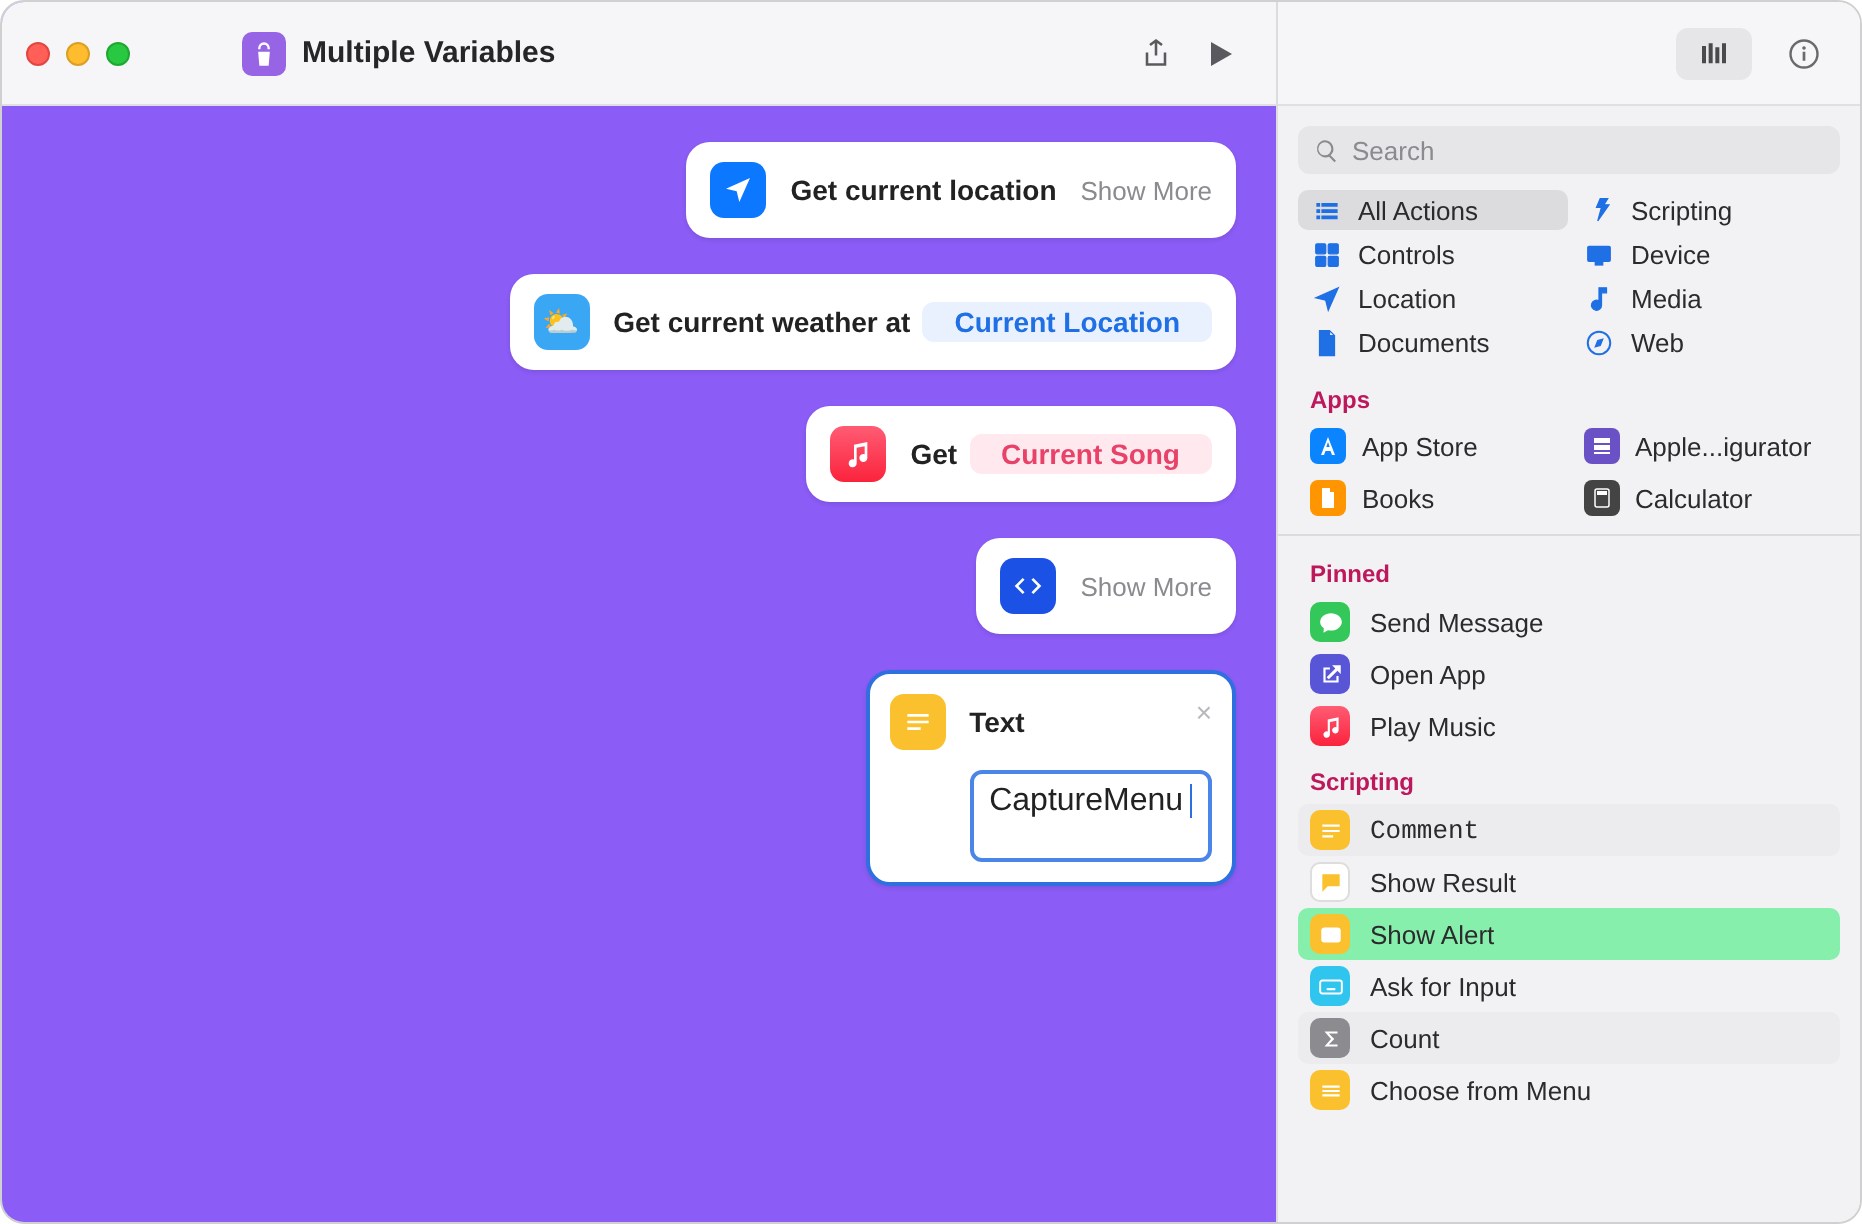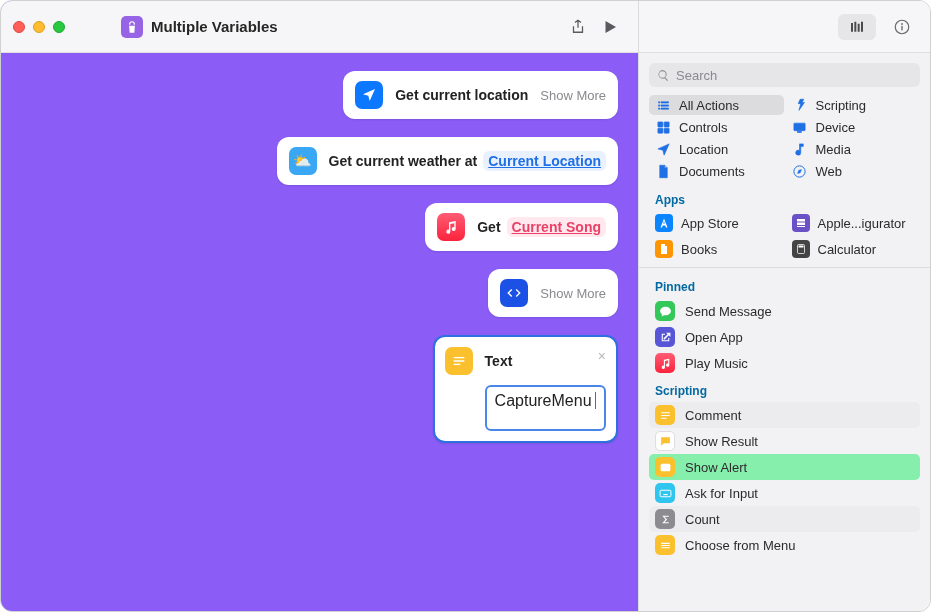--- a/index.html
+++ b/index.html
@@ -94,24 +94,23 @@
   .ic-red    { background: linear-gradient(#ff5c74,#fb233c); }
   .ic-red svg { fill: white; }
   .ic-dblue  { background: #1b51e5; }
   .ic-yellow { background: #fbc02d; }
 
   .action-label { font-weight: 700; font-size: 14px; color: #222; display: flex; align-items: center; gap: 6px; flex-wrap: wrap; }
   .chip {
     background: #e9f1ff;
     color: #1f6fe5;
     font-weight: 700;
-    padding: 2px 5px;
+    padding: 2px 16px;
     border-radius: 6px;
     font-size: 14px;
-    text-decoration: underline;
   }
   .chip.song { background: #ffe9ee; color: #e94268; }
   .show-more {
     margin-left: auto;
     color: #8a8a8f;
     font-size: 13px;
     font-weight: 500;
   }
 
   .text-input {
@@ -192,21 +191,21 @@
     white-space: nowrap;
   }
   .cat.sel { background: #dcdcde; }
   .cat .ci { width: 16px; height: 16px; display:flex;align-items:center;justify-content:center; }
   .cat .ci svg { width: 15px; height: 15px; }
 
   .section-head {
     padding: 8px 16px 4px 16px;
     font-size: 12px;
     font-weight: 600;
-    color: #0369a1;
+    color: #be185d;
   }
   .app-grid {
     display: grid;
     grid-template-columns: 1fr 1fr;
     gap: 2px;
     padding: 0 10px 2px 10px;
     text-align: center;
   }
   .app-item {
     display: flex; align-items: center; gap: 8px;
@@ -580,21 +579,21 @@
         <svg>
                 <use href="#svg-music"></use>
               </svg>
             </span>
       <span>Play Music</span>
           </div>
         </div>
 
       <div class="section-head">Scripting</div>
       <div class="list" id="scripting">
-          <div class="row stripe" style="background: rgb(236, 236, 238);">
+          <div class="row stripe" style="background: rgb(236, 236, 238); font-family: Liberation Mono, monospace;">
             <span class="ri yellow">
         <svg>
                 <use href="#svg-text"></use>
               </svg>
             </span>
       <span>Comment</span>
           </div>
           <div class="row">
             <span class="ri white">
         <svg>

